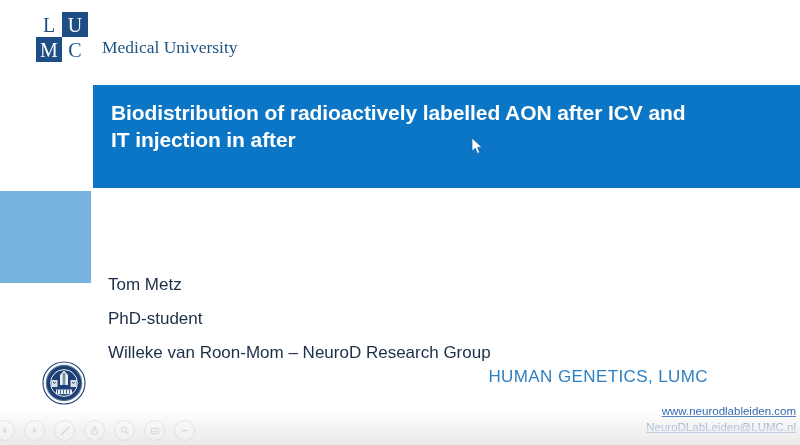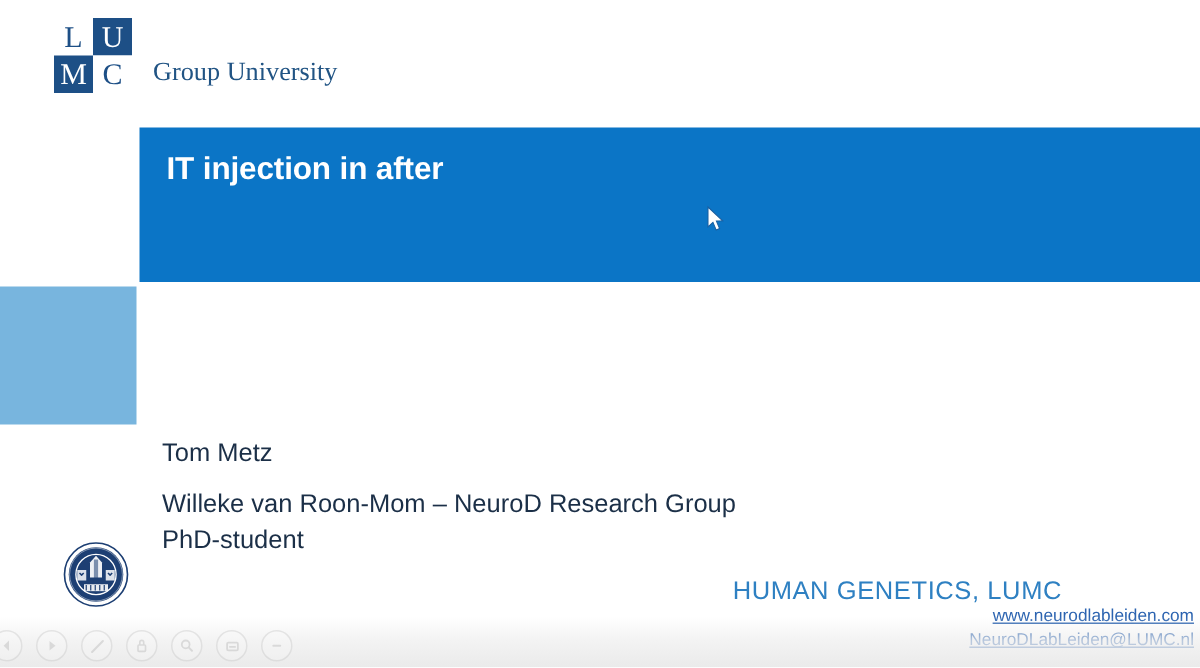--- a/index.html
+++ b/index.html
@@ -69,21 +69,21 @@
   .accent-square{
     position:absolute;
     left:0px;top:191px;
     width:91px;height:92px;
     background:#78b5de;
   }
 
   
   .presenter{
     position:absolute;
-    left:108px;top:293px;
+    left:108px;top:276px;
     width:600px;
   }
   .p-line{
     color:#1b2f47;
     font-size:17px;
     line-height:1.0;
     margin-bottom:17px;
     white-space:nowrap;
   }
   .p-line.tight{margin-bottom:7px;}
@@ -148,35 +148,36 @@
 <div id="slide">
 
   <div class="lumc-logo">
     <div class="lumc-mark">
       <div class="lumc-cell cell-l">L</div>
       <div class="lumc-cell cell-u">U</div>
       <div class="lumc-cell cell-m">M</div>
       <div class="lumc-cell cell-c">C</div>
     </div>
     <div class="lumc-words">
-      <span>Group University</span>
+      <span>Medical University</span>
       <span>Medical Center</span>
     </div>
   </div>
 
   <div class="title-banner">
+    <div class="title-text">Biodistribution of radioactively labelled AON after ICV and</div>
     <div class="title-text">IT injection in after</div>
   </div>
 
   <div class="accent-square"></div>
 
   <div class="presenter">
     <div class="p-line">Tom Metz</div>
+    <div class="p-line">PhD-student</div>
     <div class="p-line tight">Willeke van Roon-Mom – NeuroD Research Group</div>
-    <div class="p-line">PhD-student</div>
     <div class="p-dept">HUMAN GENETICS, LUMC</div>
   </div>
 
   <div class="seal">
     <svg width="44" height="44" viewBox="0 0 44 44">
       <circle cx="22" cy="22" r="21" fill="none" stroke="#1d3f73" stroke-width="1.1"></circle>
       <circle cx="22" cy="22" r="18.2" fill="#1d3f73"></circle>
       <circle cx="22" cy="22" r="13.4" fill="none" stroke="#ffffff" stroke-width="0.9"></circle>
       <path d="M22 9.5 L26 14 L26 24 L18 24 L18 14 Z" fill="#ffffff" opacity="0.92"></path>
       <rect x="20.6" y="12" width="2.8" height="13" fill="#1d3f73" opacity="0.55"></rect>

